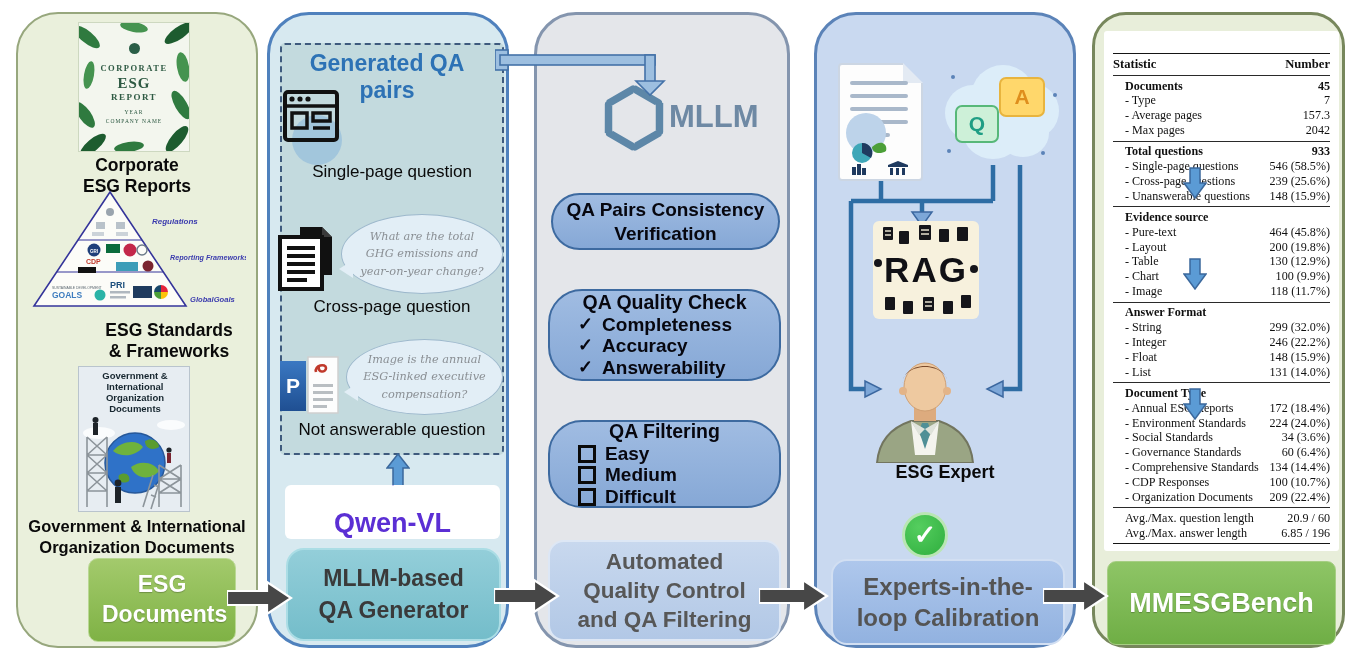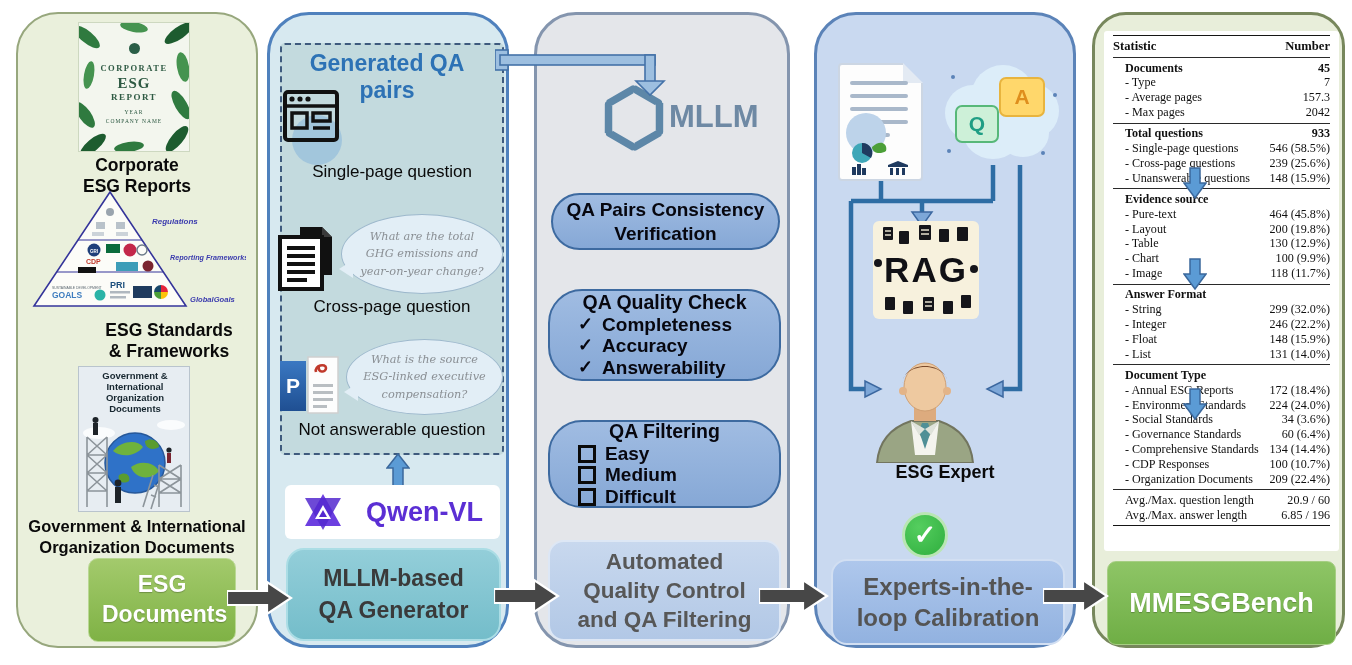--- a/index.html
+++ b/index.html
@@ -45,21 +45,21 @@
   .gen-title{left:12px;top:35px;width:210px;text-align:center;color:#2d72b5;font-weight:bold;font-size:23px;}
   .ex-label{left:10px;width:224px;text-align:center;font-size:17px;color:#0a0a0a;font-weight:500;}
   .halo{border-radius:50%;background:#9cc2dc;opacity:.85;}
   .bubble{background:#e2eef6;border:1.5px solid #9db8cc;border-radius:50%;
           display:flex;align-items:center;justify-content:center;text-align:center;
           font-family:"DejaVu Serif",serif;font-style:italic;color:#8a8f94;font-size:11.3px;line-height:1.55;
           padding:4px 14px;}
   .bubble::before{content:"";position:absolute;left:-12px;top:58%;
           border:9px solid transparent;border-right:14px solid #e2eef6;}
   .qwen-card{left:15px;top:470px;width:215px;height:54px;background:#ffffff;border-radius:6px;
-             display:flex;align-items:center;justify-content:center;gap:22px;}
+             display:flex;align-items:center;justify-content:center;gap:22px;flex-direction:column;}
   .qwen-text{font-size:27px;font-weight:bold;color:#5b2fd4;}
   .btn-generator{left:16px;top:533px;width:215px;height:93px;border-radius:18px;
            background:linear-gradient(#93ced9,#74bdca);border:2px solid #abdde5;
            color:#3a3a3a;font-size:23px;line-height:1.35;}
   .btn-generator span{max-width:165px;}
 
   
   .mllm-text{left:132px;top:84px;font-size:31px;font-weight:bold;color:#6e89a4;}
   .bluebox{background:linear-gradient(#a0bce2,#86a8d6);border:2px solid #3d6aa0;color:#07070f;
            display:flex;flex-direction:column;justify-content:center;}
@@ -94,21 +94,21 @@
   .check-circle{left:85px;top:497px;width:46px;height:46px;border-radius:50%;
        background:radial-gradient(circle at 35% 30%,#55ce5f,#2fae3e);border:3px solid #b9e6b3;
        display:flex;align-items:center;justify-content:center;color:#fff;font-size:27px;font-weight:bold;}
   .btn-experts{left:14px;top:544px;width:234px;height:86px;border-radius:16px;
        background:linear-gradient(#aec7ec,#92b2e0);border:2px solid #d2dff2;
        color:#545454;font-size:24px;line-height:1.3;}
   .btn-experts span{max-width:200px;}
 
   
   .tcard{left:9px;top:16px;width:235px;height:520px;background:#ffffff;border-radius:3px;
-         padding:4px 9px;font-family:"Liberation Serif",serif;color:#101010;}
+         padding:22px 9px;font-family:"Liberation Serif",serif;color:#101010;}
   .thead{display:flex;justify-content:space-between;font-weight:bold;font-size:12.6px;
          border-top:1.7px solid #151515;border-bottom:1.3px solid #2a2a2a;padding:3px 0 3px 0;}
   .tbody{border-bottom:1.7px solid #151515;}
   .tsec{border-top:0;padding:2.5px 0;}
   .tsec + .tsec{border-top:1.3px solid #2a2a2a;}
   .trow{display:flex;justify-content:space-between;font-size:12.1px;line-height:14.9px;margin-left:12px;}
   .trow .tl,.trow .tv{white-space:nowrap;}
   .trow.bold{font-weight:bold;}
   .btn-bench{left:12px;top:546px;width:229px;height:84px;border-radius:9px;
        background:linear-gradient(#8ec566,#6fae45);border:1.5px solid #a6ce83;
@@ -268,21 +268,21 @@
     <rect x="1" y="1" width="30" height="56" fill="#fdfdfd" stroke="#cfcfcf" stroke-width="1.5"></rect>
     <path d="M9 16 C7 9 19 7 19 12 C19 17 10 17 12 10" fill="none" stroke="#c0392b" stroke-width="2.6"></path>
     <g fill="#b9bec2">
       <rect x="6" y="28" width="20" height="3"></rect>
       <rect x="6" y="35" width="20" height="3"></rect>
       <rect x="6" y="42" width="20" height="3"></rect>
       <rect x="6" y="49" width="14" height="3"></rect>
     </g>
   </svg>
   <div class="abs bubble" style="left:76px;top:324px;width:157px;height:76px;">
-       <span>What is the source ESG-linked executive compensation?</span>
+       <span>Image is the annual ESG-linked executive compensation?</span>
     </div>
   <div class="abs ex-label" style="top:405px;">Not answerable question</div>
 
   <svg class="abs" style="left:116px;top:438px" width="24" height="36" viewBox="0 0 24 36">
     <path d="M12 1 L23 15 H17 V35 H7 V15 H1 Z" fill="#5b9bd5" stroke="#3b689c" stroke-width="1.5"></path>
   </svg>
 
   <div class="abs qwen-card">
     <svg width="42" height="42" viewBox="0 0 42 42">
       <polygon points="21,3 39,35 3,35" fill="#6c3fe0"></polygon>

